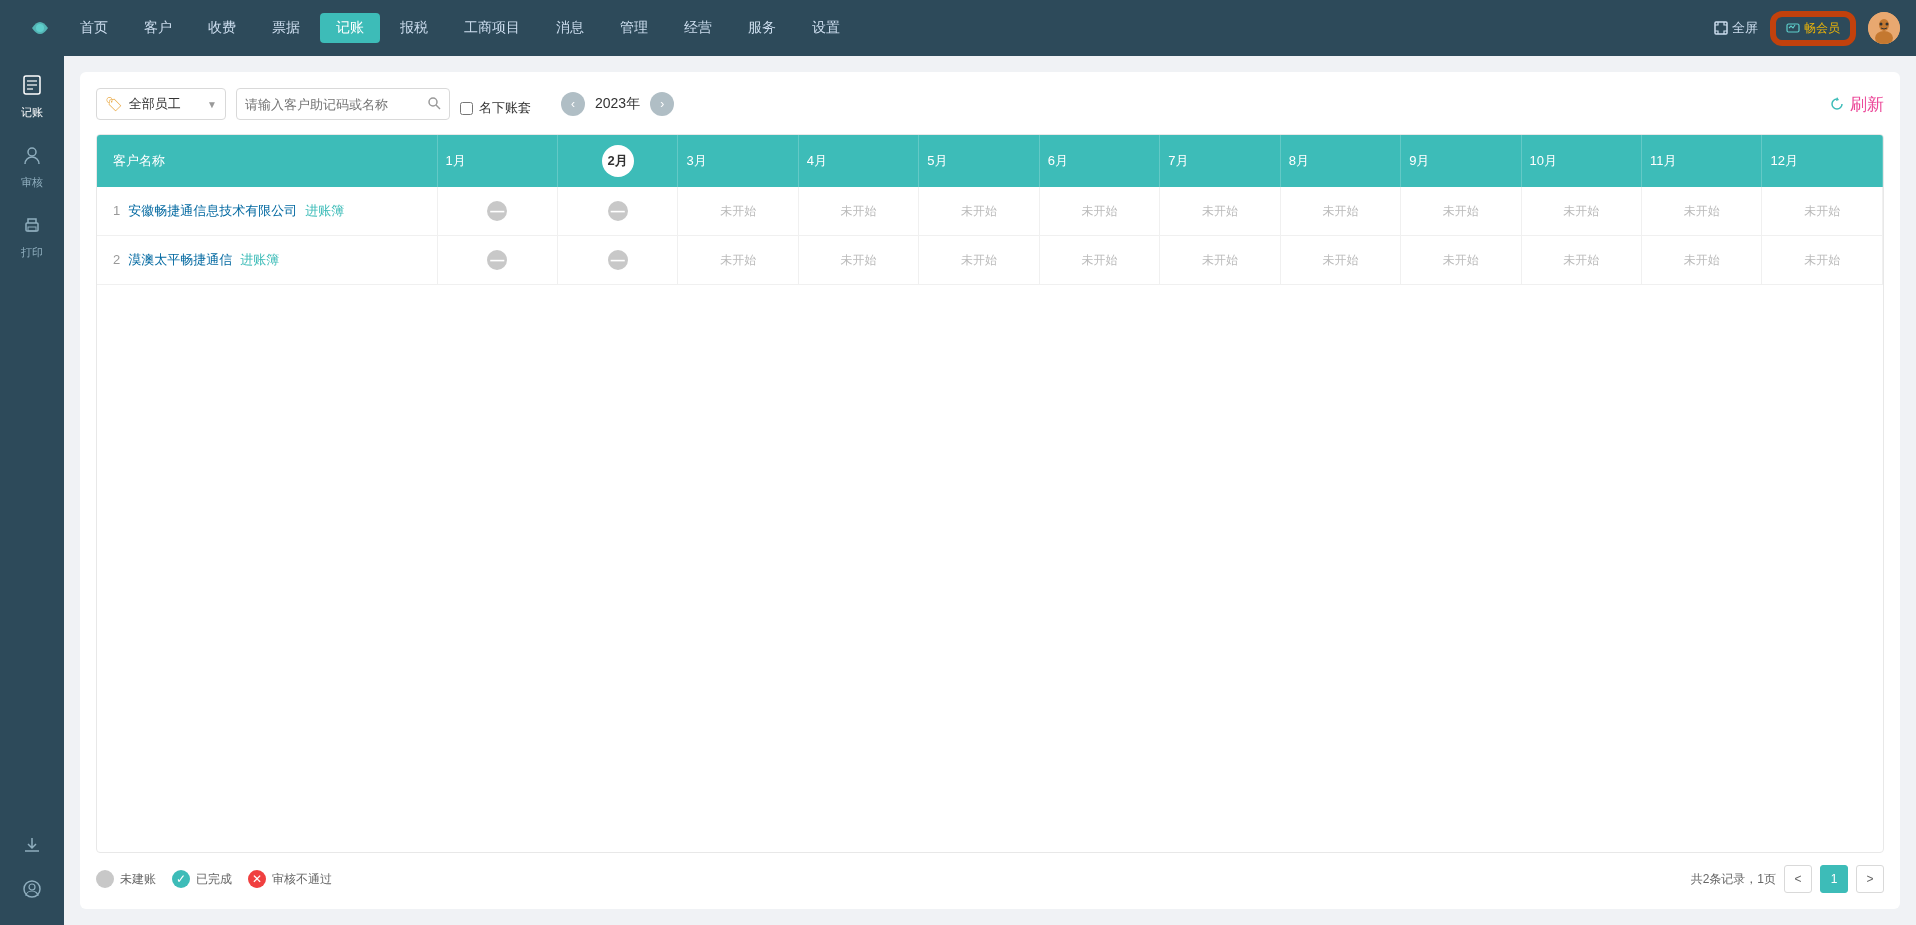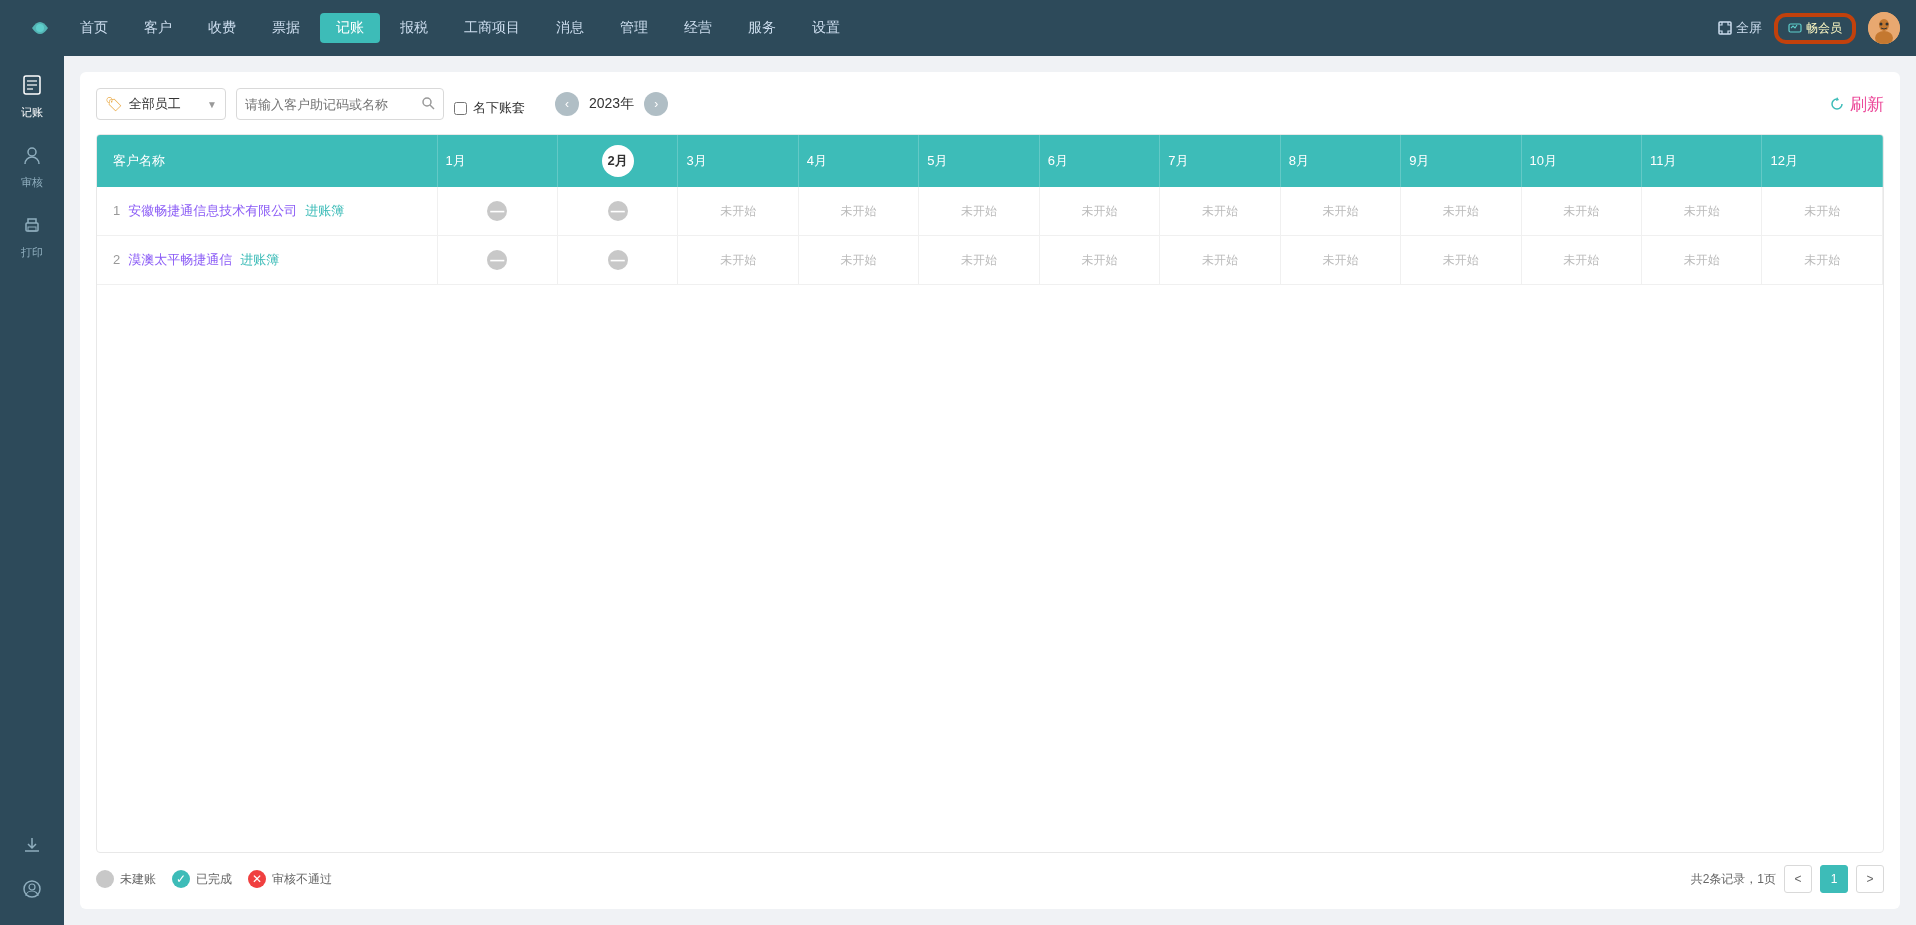--- a/index.html
+++ b/index.html
@@ -6,21 +6,21 @@
     body { font-family: "Microsoft YaHei", Arial, sans-serif; font-size: 13px; background: #f0f2f5; color: #333; width: 1916px; height: 925px; overflow: hidden; display: flex; flex-direction: column; }
 
     
     .top-nav { height: 56px; background: #2d4a5a; display: flex; align-items: center; padding: 0 16px; flex-shrink: 0; }
     .logo { width: 48px; height: 56px; display: flex; align-items: center; justify-content: center; color: #5ecfcc; font-size: 22px; flex-shrink: 0; }
     .nav-items { display: flex; align-items: center; gap: 4px; flex: 1; }
     .nav-item { padding: 6px 16px; color: #cde; font-size: 14px; cursor: pointer; border-radius: 4px; white-space: nowrap; }
     .nav-item.active { background: #3dbcb8; color: #fff; border-radius: 4px; }
     .nav-right { display: flex; align-items: center; gap: 12px; color: #cde; font-size: 13px; }
     .nav-right-btn { display: flex; align-items: center; gap: 4px; cursor: pointer; color: #cde; justify-content: flex-end; }
-    .vip-btn { display: flex; align-items: center; gap: 4px; background: transparent; border: 4px solid #c2410c; border-radius: 12px; padding: 3px 10px; color: #fef9c3; cursor: pointer; font-size: 12px; justify-content: center; }
+    .vip-btn { display: flex; align-items: center; gap: 4px; background: transparent; border: 6px solid #c2410c; border-radius: 12px; padding: 3px 10px; color: #eab308; cursor: pointer; font-size: 12px; justify-content: center; }
     .avatar { width: 32px; height: 32px; border-radius: 50%; background: #e8a870; display: flex; align-items: center; justify-content: center; overflow: hidden; cursor: pointer; }
 
     
     .main-layout { display: flex; flex: 1; overflow: hidden; }
 
     
     .sidebar { width: 64px; background: #2d4a5a; display: flex; flex-direction: column; align-items: center; padding: 8px 0; flex-shrink: 0; gap: 4px; }
     .sidebar-item { width: 56px; display: flex; flex-direction: column; align-items: center; justify-content: center; padding: 10px 4px; cursor: pointer; border-radius: 6px; color: #8faebe; font-size: 11px; gap: 4px; }
     .sidebar-item.active { color: #fff; }
     .sidebar-icon { font-size: 20px; }
@@ -31,21 +31,21 @@
     .content { flex: 1; background: #f0f2f5; overflow: hidden; display: flex; flex-direction: column; padding: 16px; }
 
     .content-card { background: #fff; border-radius: 6px; flex: 1; display: flex; flex-direction: column; overflow: hidden; padding: 16px; }
 
     
     .toolbar { display: flex; align-items: center; gap: 10px; margin-bottom: 14px; flex-shrink: 0; }
     .employee-select { display: flex; align-items: center; border: 1px solid #d9d9d9; border-radius: 4px; height: 32px; padding: 0 8px; background: #fff; cursor: pointer; gap: 6px; min-width: 130px; }
     .employee-select-icon { color: #e8a43a; font-size: 14px; }
     .employee-select-text { color: #333; font-size: 13px; flex: 1; }
     .employee-select-arrow { color: #999; font-size: 10px; }
-    .search-input-wrap { display: flex; align-items: center; border: 1px solid #d9d9d9; border-radius: 4px; height: 32px; padding: 0 8px; background: #fff; min-width: 200px; }
+    .search-input-wrap { display: flex; align-items: center; border: 1px solid #d9d9d9; border-radius: 4px; height: 32px; padding: 0 8px; background: #fff; gap: 6px; min-width: 200px; }
     .search-input { border: none; outline: none; font-size: 13px; color: #999; width: 100%; background: transparent; }
     .search-btn { cursor: pointer; color: #999; font-size: 14px; }
     .checkbox-wrap { display: flex; align-items: center; gap: 6px; cursor: pointer; margin-top: 8px; }
     .checkbox-wrap input { cursor: pointer; }
     .year-nav { display: flex; align-items: center; gap: 10px; margin-left: 20px; }
     .year-arrow { width: 24px; height: 24px; border-radius: 50%; background: #b0bec5; display: flex; align-items: center; justify-content: center; cursor: pointer; color: #fff; font-size: 12px; }
     .year-text { font-size: 14px; color: #333; font-weight: 500; }
     .refresh-btn { margin-left: auto; display: flex; align-items: center; gap: 6px; cursor: pointer; color: #ec4899; font-size: 17px; }
 
     
@@ -53,21 +53,21 @@
     table { width: 100%; border-collapse: collapse; table-layout: fixed; }
     thead tr { background: #3dbcb8; }
     thead th { color: #fff; font-weight: 500; font-size: 13px; padding: 10px 8px; text-align: left; border-right: 1px solid rgba(255,255,255,0.2); white-space: nowrap; }
     thead th:first-child { text-align: left; padding-left: 16px; width: 380px; }
     .month-circle { width: 32px; height: 32px; border-radius: 50%; background: #fff; color: #333; display: flex; align-items: center; justify-content: center; margin: 0 auto; font-weight: bold; }
 
     tbody tr { border-bottom: 1px solid #f0f0f0; }
     tbody td { padding: 14px 8px; text-align: center; font-size: 13px; border-right: 1px solid #f0f0f0; vertical-align: middle; }
     tbody td:first-child { text-align: left; padding-left: 16px; }
     .row-num { color: #999; margin-right: 8px; }
-    .company-link { color: #8b5cf6; cursor: pointer; text-decoration: none; }
+    .company-link { color: #0369a1; cursor: pointer; text-decoration: none; }
     .enter-btn { color: #3dbcb8; cursor: pointer; font-size: 13px; margin-left: 8px; }
     .status-not-started { color: #bbb; font-size: 12px; margin-top: 7px; }
     .dash-icon { display: inline-flex; width: 20px; height: 20px; border-radius: 50%; background: #c8c8c8; align-items: center; justify-content: center; color: #fff; font-size: 14px; font-weight: bold; }
 
     
     .table-footer { display: flex; align-items: center; gap: 16px; padding-top: 12px; flex-shrink: 0; }
     .legend-item { display: flex; align-items: center; gap: 6px; font-size: 12px; color: #666; }
     .legend-dot-gray { width: 18px; height: 18px; border-radius: 50%; background: #c8c8c8; display: inline-flex; }
     .legend-dot-teal { width: 18px; height: 18px; border-radius: 50%; background: #3dbcb8; display: inline-flex; align-items: center; justify-content: center; color: #fff; font-size: 12px; }
     .legend-dot-red { width: 18px; height: 18px; border-radius: 50%; background: #f04040; display: inline-flex; align-items: center; justify-content: center; color: #fff; font-size: 12px; }

